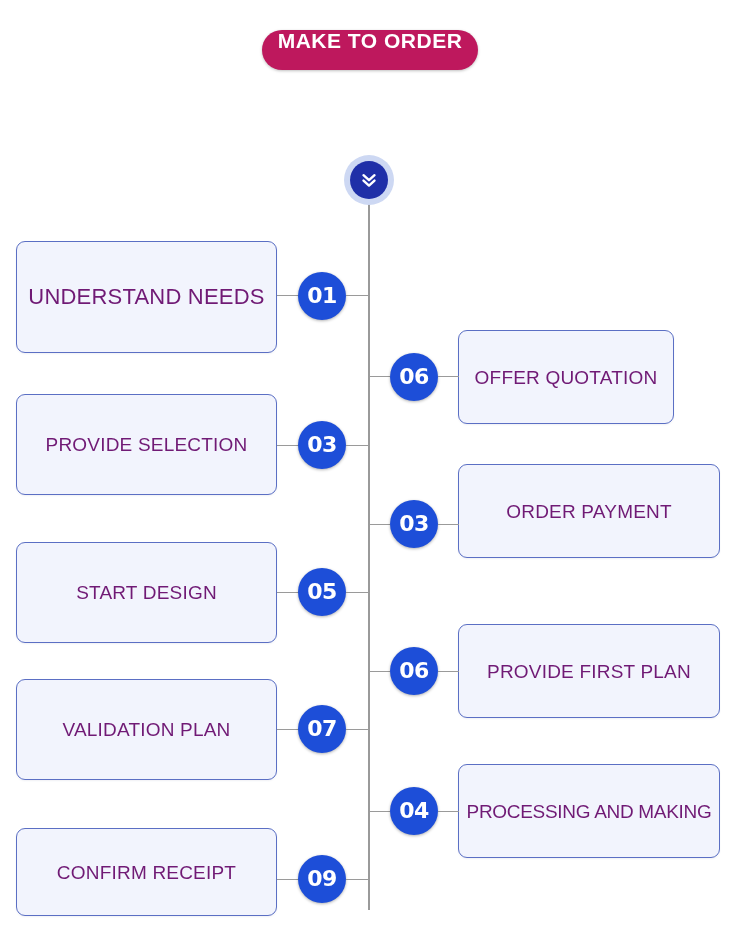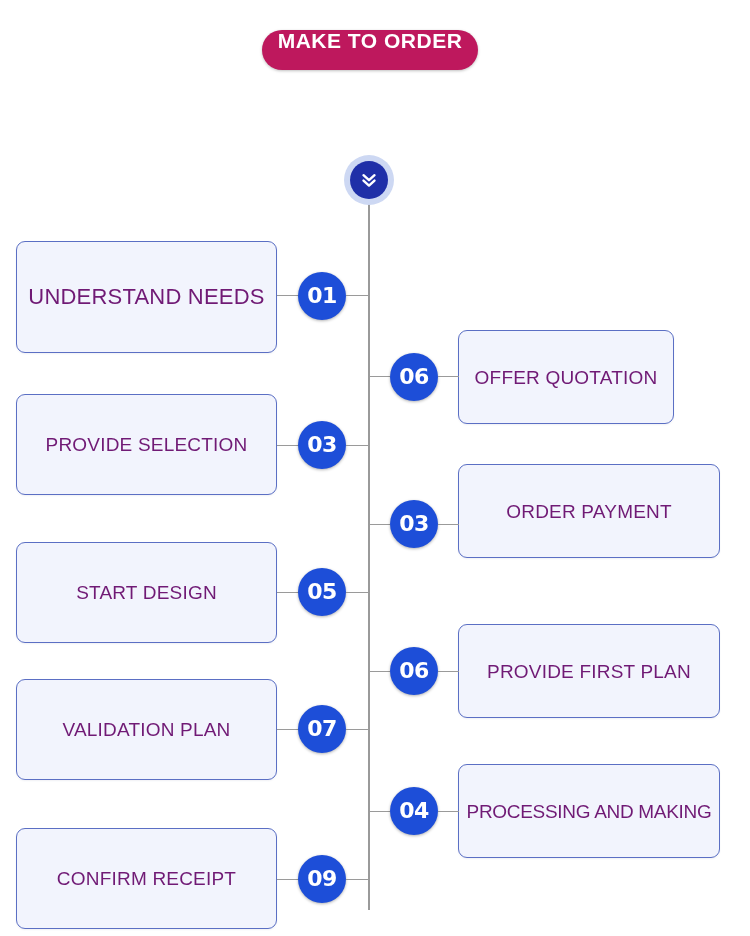--- a/index.html
+++ b/index.html
@@ -218,21 +218,21 @@
 
   <div class="step-box wide" style="left:458px; top:764px; width:262px; height:94px;">
     <span>PROCESSING AND MAKING</span>
   </div>
   <div class="connector" style="left:369px; top:811px; width:21px;"></div>
   <div class="badge" style="left:390px; top:787px;">
     <span>04</span>
   </div>
   <div class="connector" style="left:438px; top:811px; width:21px;"></div>
 
-  <div class="step-box" style="left:16px; top:828px; width:261px; height:101px;">
+  <div class="step-box" style="left:16px; top:828px; width:261px; height:88px;">
     <span>CONFIRM RECEIPT</span>
   </div>
   <div class="connector" style="left:277px; top:879px; width:22px;"></div>
   <div class="badge" style="left:298px; top:855px;">
     <span>09</span>
   </div>
   <div class="connector" style="left:346px; top:879px; width:23px;"></div>
 
 </div>
 

